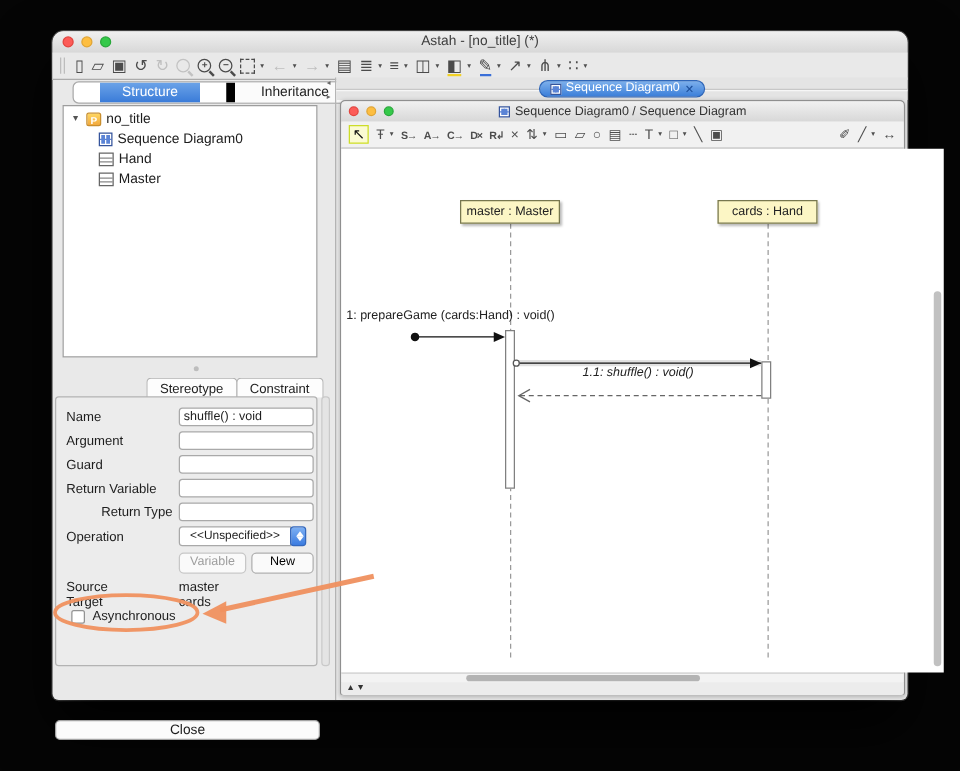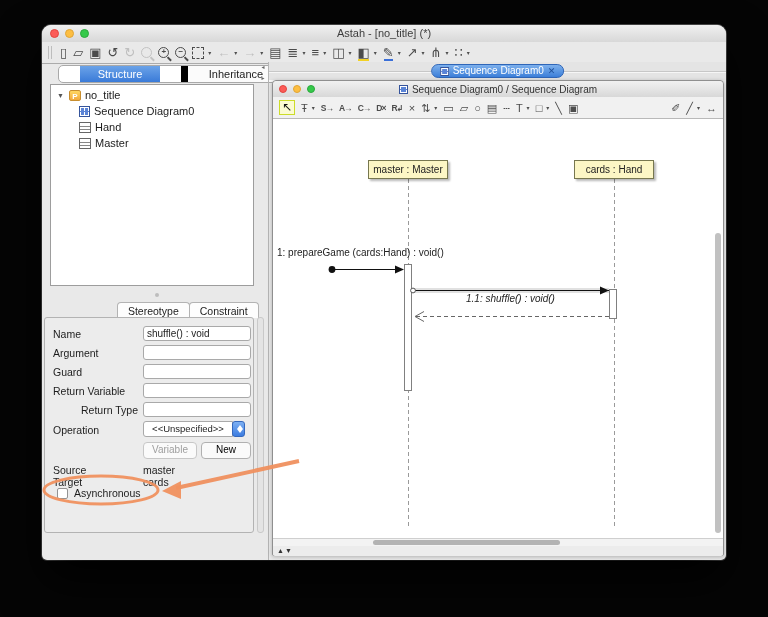--- a/index.html
+++ b/index.html
@@ -112,21 +112,21 @@
                   background:linear-gradient(#f1f1f1,#d8d8d8);border-bottom:1px solid #a8a8a8;}
   .inner-title{position:absolute;left:0;right:0;top:0;height:16px;display:flex;align-items:center;
                justify-content:center;gap:4px;font-size:10px;color:#333;}
   .dgm-toolbar{position:absolute;left:0;top:16px;right:0;height:22px;background:#f1f1f1;
                border-bottom:1px solid #b9b9b9;display:flex;align-items:center;gap:6px;padding:0 6px;box-sizing:border-box;}
   .dti{font-size:11px;line-height:12px;color:#4d4d4d;}
   .dti.combo{font-size:8.5px;font-weight:bold;letter-spacing:-1px;}
   .dti.sel-tool{background:#fbfbd2;border:1.5px solid #ccdc29;padding:0 2px;color:#111;font-size:12px;line-height:13px;}
   .dti.rgt1{margin-left:auto;}
 
-  .canvas{position:absolute;left:0;top:38px;width:450px;height:419px;background:#fff;overflow:hidden;}
+  .canvas{position:absolute;left:0;top:38px;width:450px;height:419px;background:#fff;overflow:hidden;padding-left:32px;}
   .lifeline-head{position:absolute;top:41px;width:80px;height:19px;background:#fcf6c5;border:1px solid #77774f;
                  box-sizing:border-box;box-shadow:1.5px 1.5px 2px rgba(0,0,0,.28);font-size:10px;color:#222;
                  text-align:center;line-height:17px;}
   .activation{position:absolute;width:8px;background:#fff;border:1px solid #808080;box-sizing:border-box;}
   .msg-label{position:absolute;font-size:10px;color:#222;white-space:nowrap;}
   svg.layer{position:absolute;left:0;top:0;}
 
   .vscroll-thumb{position:absolute;right:2px;top:114px;width:6px;height:300px;background:#c1c1c1;border-radius:3px;}
   .hscroll{position:absolute;left:0;top:457px;right:0;height:8px;background:#f3f3f3;border-top:1px solid #cfcfcf;box-sizing:border-box;}
   .hscroll-thumb{position:absolute;left:100px;top:1px;width:187px;height:5px;background:#b3b3b3;border-radius:3px;}
@@ -246,20 +246,21 @@
         <div class="kv-label" style="top:146px;">Source</div>
         <div class="kv-value" style="top:146px;">master</div>
         <div class="kv-label" style="top:158px;">Target</div>
         <div class="kv-value" style="top:158px;">cards</div>
 
         <span class="checkbox"></span>
         <span class="cb-label">Asynchronous</span>
       </div>
       <div class="prop-scroll"></div>
 
+      <div class="close-btn">Close</div>
     </div>
 
     <div class="panel-divider"></div>
 
     <div class="tab-strip">
       <div class="groove"></div>
       <div class="doc-tab">
         <span class="icon-seq sm"></span>
         <span class="lbl">Sequence Diagram0</span>
         <span class="x">✕</span>

